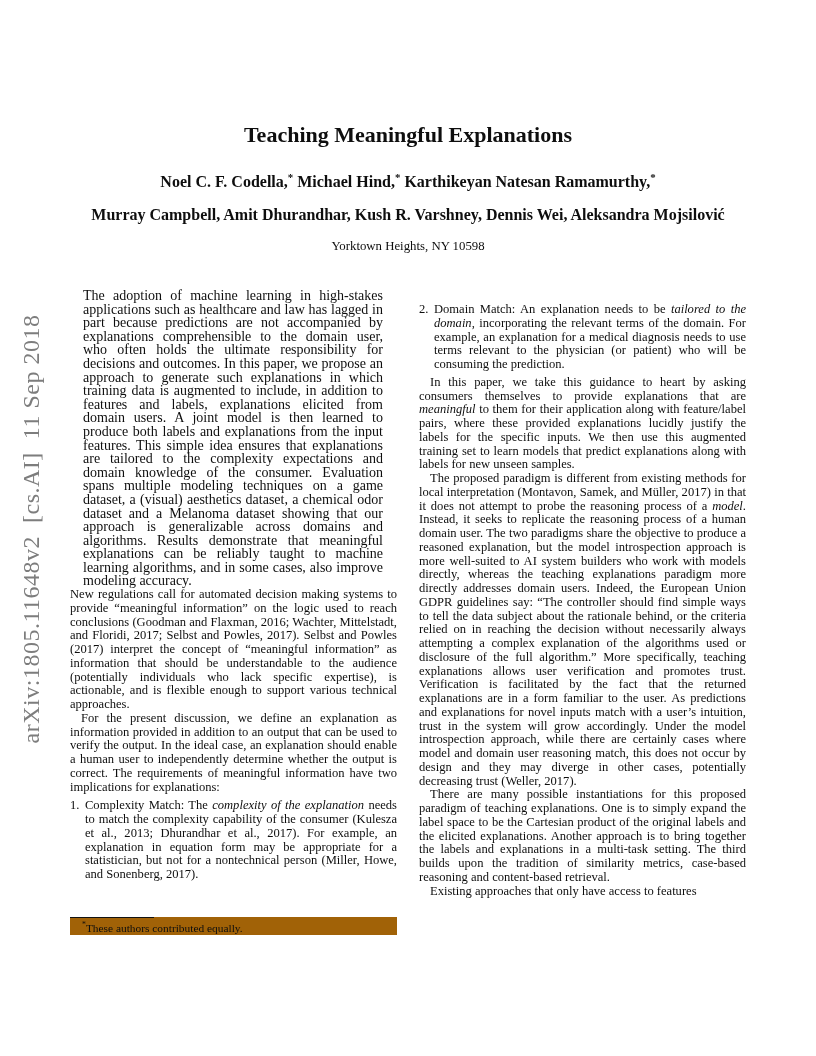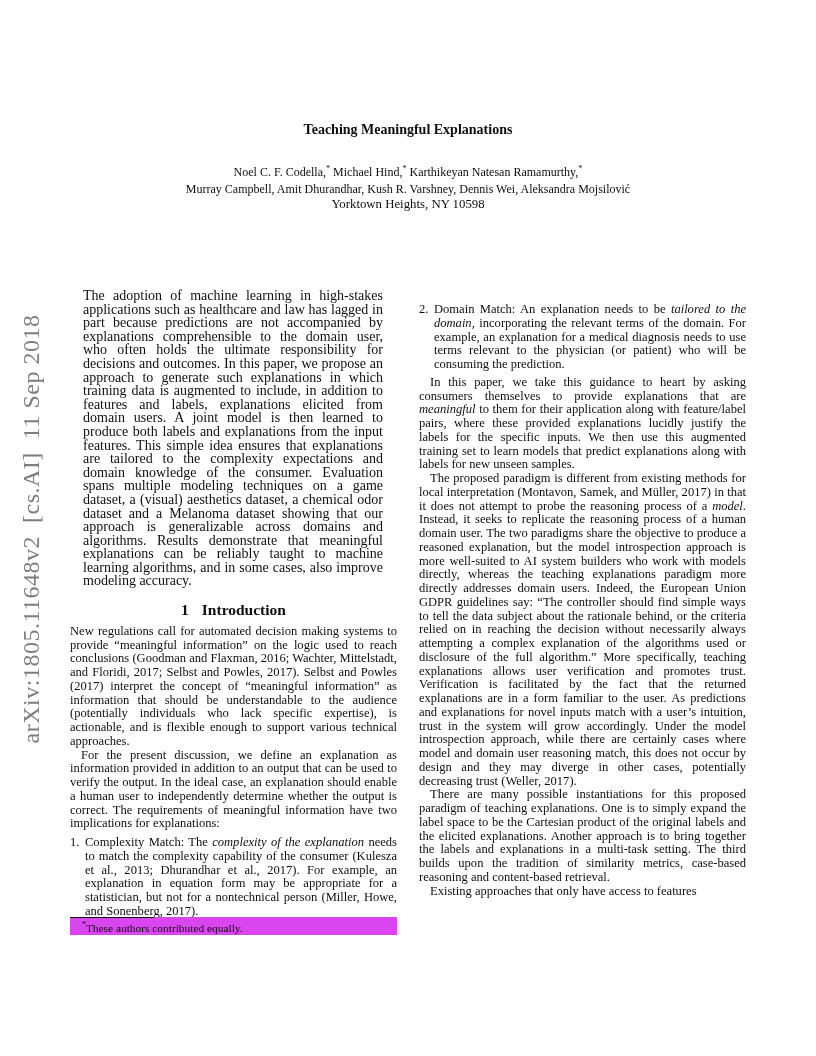--- a/index.html
+++ b/index.html
@@ -29,29 +29,29 @@
     white-space: pre;
   }
   
   .header {
     position: absolute;
     left: 0; right: 0;
     top: 122px;
     text-align: center;
   }
   .title {
-    font-size: 14px;
+    font-size: 22px;
     font-weight: bold;
     margin: 0 0 26px 0;
   }
   .author-line {
-    font-size: 12px;
-    font-weight: normal;
+    font-size: 16px;
+    font-weight: bold;
     line-height: 16.5px;
-    margin: 0;
+    margin: 16px;
   }
   .affil {
     font-size: 12.8px;
     line-height: 15px;
     margin: 0;
   }
   sup { font-size: 68%; line-height: 0; }
   .it { font-style: italic; }
   
   .col {
@@ -98,21 +98,21 @@
     display: inline-block;
     width: 15px;
     margin-left: -15px;
   }
   
   .footnote {
     position: absolute;
     left: 70px;
     top: 917px;
     width: 327px;
-    background: #d946ef;
+    background: #a16207;
   }
   .fn-rule {
     width: 84px;
     border-top: 1.2px solid #111;
     margin-bottom: 4px;
   }
   .fn-text {
     font-size: 11.4px;
     line-height: 13px;
     text-indent: 12px;
@@ -128,23 +128,20 @@
   <div class="header">
     <h1 class="title">Teaching Meaningful Explanations</h1>
     <p class="author-line"><span>Noel C. F. Codella,</span><sup>*</sup><span> Michael Hind,</span><sup>*</sup><span> Karthikeyan Natesan Ramamurthy,</span><sup>*</sup></p>
     <p class="author-line"><span>Murray Campbell, Amit Dhurandhar, Kush R. Varshney, Dennis Wei, Aleksandra Mojsilović</span></p>
     <p class="affil">Yorktown Heights, NY 10598</p>
   </div>
 
   <div class="col col-left">
     <div class="abstract-body">The adoption of machine learning in high-stakes applications such as healthcare and law has lagged in part because predictions are not accompanied by explanations comprehensible to the domain user, who often holds the ultimate responsibility for decisions and outcomes. In this paper, we propose an approach to generate such explanations in which training data is augmented to include, in addition to features and labels, explanations elicited from domain users. A joint model is then learned to produce both labels and explanations from the input features. This simple idea ensures that explanations are tailored to the complexity expectations and domain knowledge of the consumer. Evaluation spans multiple modeling techniques on a game dataset, a (visual) aesthetics dataset, a chemical odor dataset and a Melanoma dataset showing that our approach is generalizable across domains and algorithms. Results demonstrate that meaningful explanations can be reliably taught to machine learning algorithms, and in some cases, also improve modeling accuracy.</div>
 
-    <div class="section-heading">
-      <span class="section-number">1</span><span>Introduction</span>
-    </div>
 
     <p class="body-par">New regulations call for automated decision making systems to provide “meaningful information” on the logic used to reach conclusions (Goodman and Flaxman, 2016; Wachter, Mittelstadt, and Floridi, 2017; Selbst and Powles, 2017). Selbst and Powles (2017) interpret the concept of “meaningful information” as information that should be understandable to the audience (potentially individuals who lack specific expertise), is actionable, and is flexible enough to support various technical approaches.</p>
     <p class="body-par indent">For the present discussion, we define an explanation as information provided in addition to an output that can be used to verify the output. In the ideal case, an explanation should enable a human user to independently determine whether the output is correct. The requirements of meaningful information have two implications for explanations:</p>
 
     <div class="list-item">
       <span class="li-num">1.</span><span><span>Complexity Match: The </span><span class="it">complexity of the explanation</span><span> needs to match the complexity capability of the consumer (Kulesza et al., 2013; Dhurandhar et al., 2017). For example, an explanation in equation form may be appropriate for a statistician, but not for a nontechnical person (Miller, Howe, and Sonenberg, 2017).</span></span>
     </div>
   </div>
 
   <div class="col col-right">

